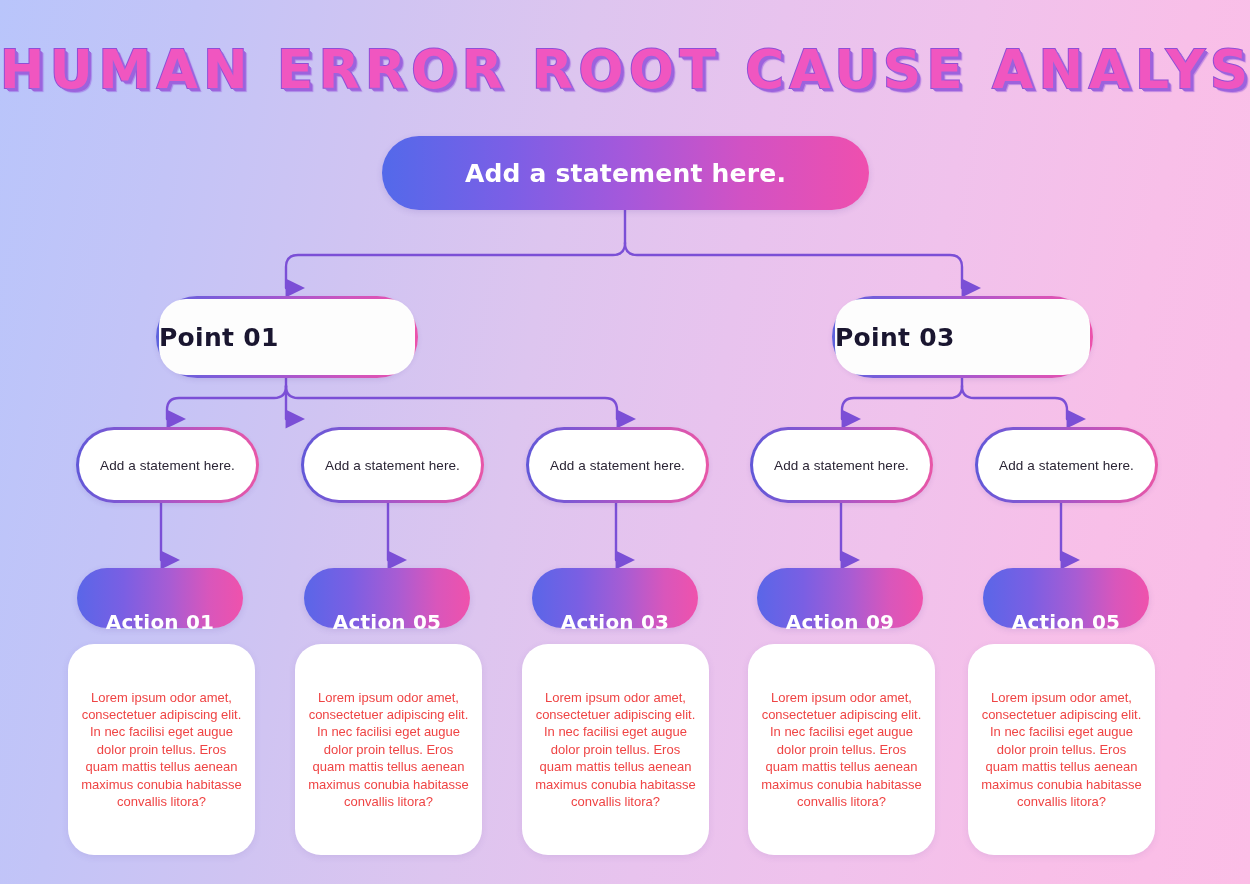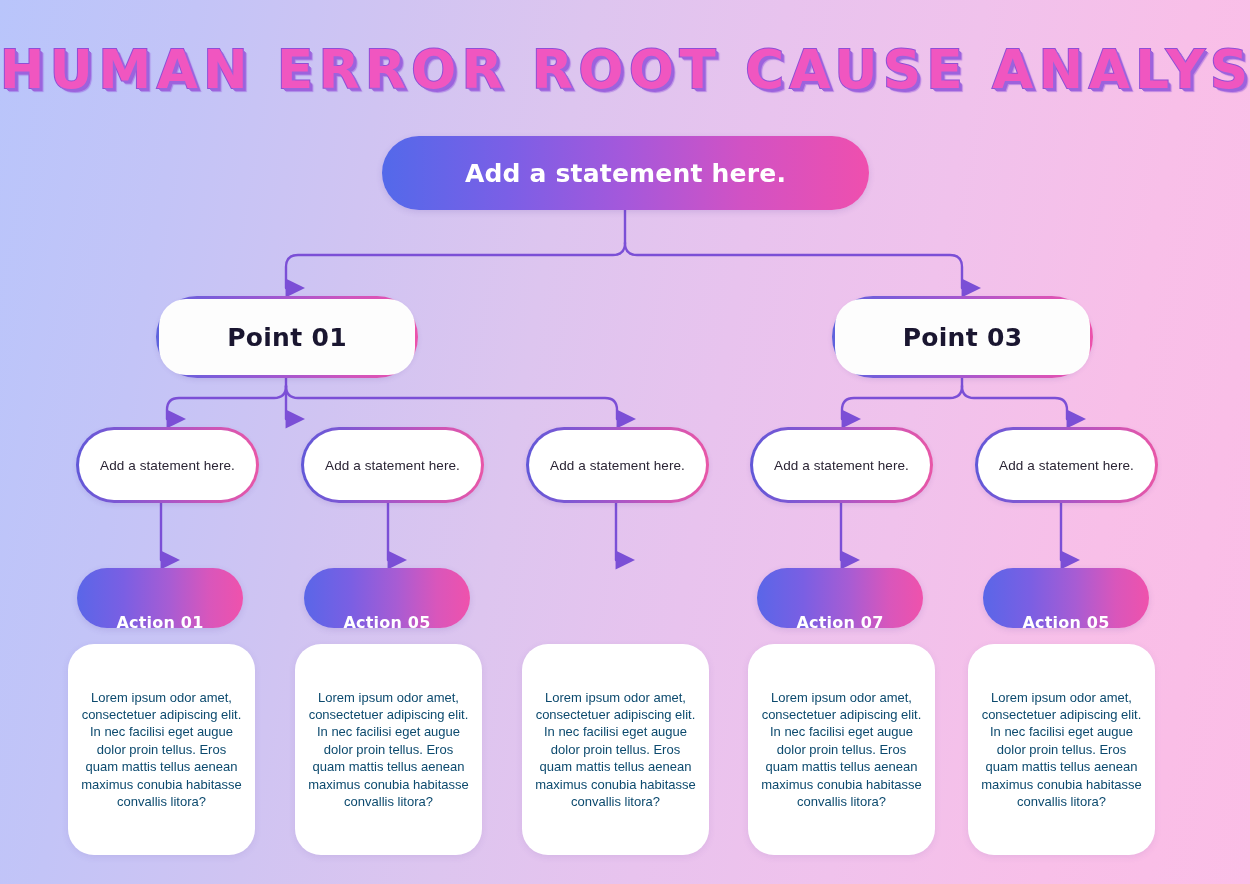--- a/index.html
+++ b/index.html
@@ -94,21 +94,20 @@
     box-sizing: border-box;
     box-shadow: 0 2px 5px rgba(90,60,160,.13);
   }
   .point-inner {
     width: 100%;
     height: 100%;
     border-radius: 27px;
     background: #fdfdfd;
     display: flex;
     align-items: center;
-    justify-content: center;
   }
   .point-label {
     color: #1a1630;
     font-family: "DejaVu Sans", sans-serif;
     font-size: 25px;
     font-weight: bold;
     letter-spacing: .3px;
   }
   #point-0 { left: 156px; width: 262px; }
   #point-1 { left: 832px; width: 261px; }
@@ -149,21 +148,21 @@
     border-radius: 30px;
     background: linear-gradient(90deg, #5a66e8 0%, #7a5fe3 28%, #a85cd3 56%, #d956bb 80%, #ef52ac 100%);
     display: flex;
     align-items: center;
     justify-content: center;
     box-shadow: 0 2px 6px rgba(90,60,160,.15);
   }
   .action-label {
     color: #ffffff;
     font-family: "DejaVu Sans", sans-serif;
-    font-size: 16px;
+    font-size: 20px;
     font-weight: bold;
     letter-spacing: .2px;
     margin-top: 48px;
   }
 
   
   .card {
     position: absolute;
     top: 644px;
     width: 187px;
@@ -171,21 +170,21 @@
     border-radius: 26px;
     background: #ffffff;
     display: flex;
     align-items: center;
     justify-content: center;
     box-shadow: 0 2px 7px rgba(90,60,160,.10);
   }
   .card-text {
     width: 162px;
     text-align: center;
-    color: #0c4a6e;
+    color: #ef4444;
     font-size: 13px;
     line-height: 17.4px;
   }
 
   
   .col-0 { --cx: 161px; }
   .col-1 { --cx: 388px; }
   .col-2 { --cx: 616px; }
   .col-3 { --cx: 841px; }
   .col-4 { --cx: 1061px; }
@@ -282,22 +281,25 @@
       <span class="stmt-label">Add a statement here.</span>
     </div>
   </div>
 
   <div class="action col-0">
     <span class="action-label">Action 01</span>
   </div>
   <div class="action col-1">
     <span class="action-label">Action 05</span>
   </div>
+  <div class="action col-2">
+    <span class="action-label">Action 03</span>
+  </div>
   <div class="action col-3">
-    <span class="action-label">Action 07</span>
+    <span class="action-label">Action 09</span>
   </div>
   <div class="action col-4">
     <span class="action-label">Action 05</span>
   </div>
 
   <div class="card col-0">
     <p class="card-text">Lorem ipsum odor amet, consectetuer adipiscing elit. In nec facilisi eget augue dolor proin tellus. Eros quam mattis tellus aenean maximus conubia habitasse convallis litora?</p>
   </div>
   <div class="card col-1">
     <p class="card-text">Lorem ipsum odor amet, consectetuer adipiscing elit. In nec facilisi eget augue dolor proin tellus. Eros quam mattis tellus aenean maximus conubia habitasse convallis litora?</p>

